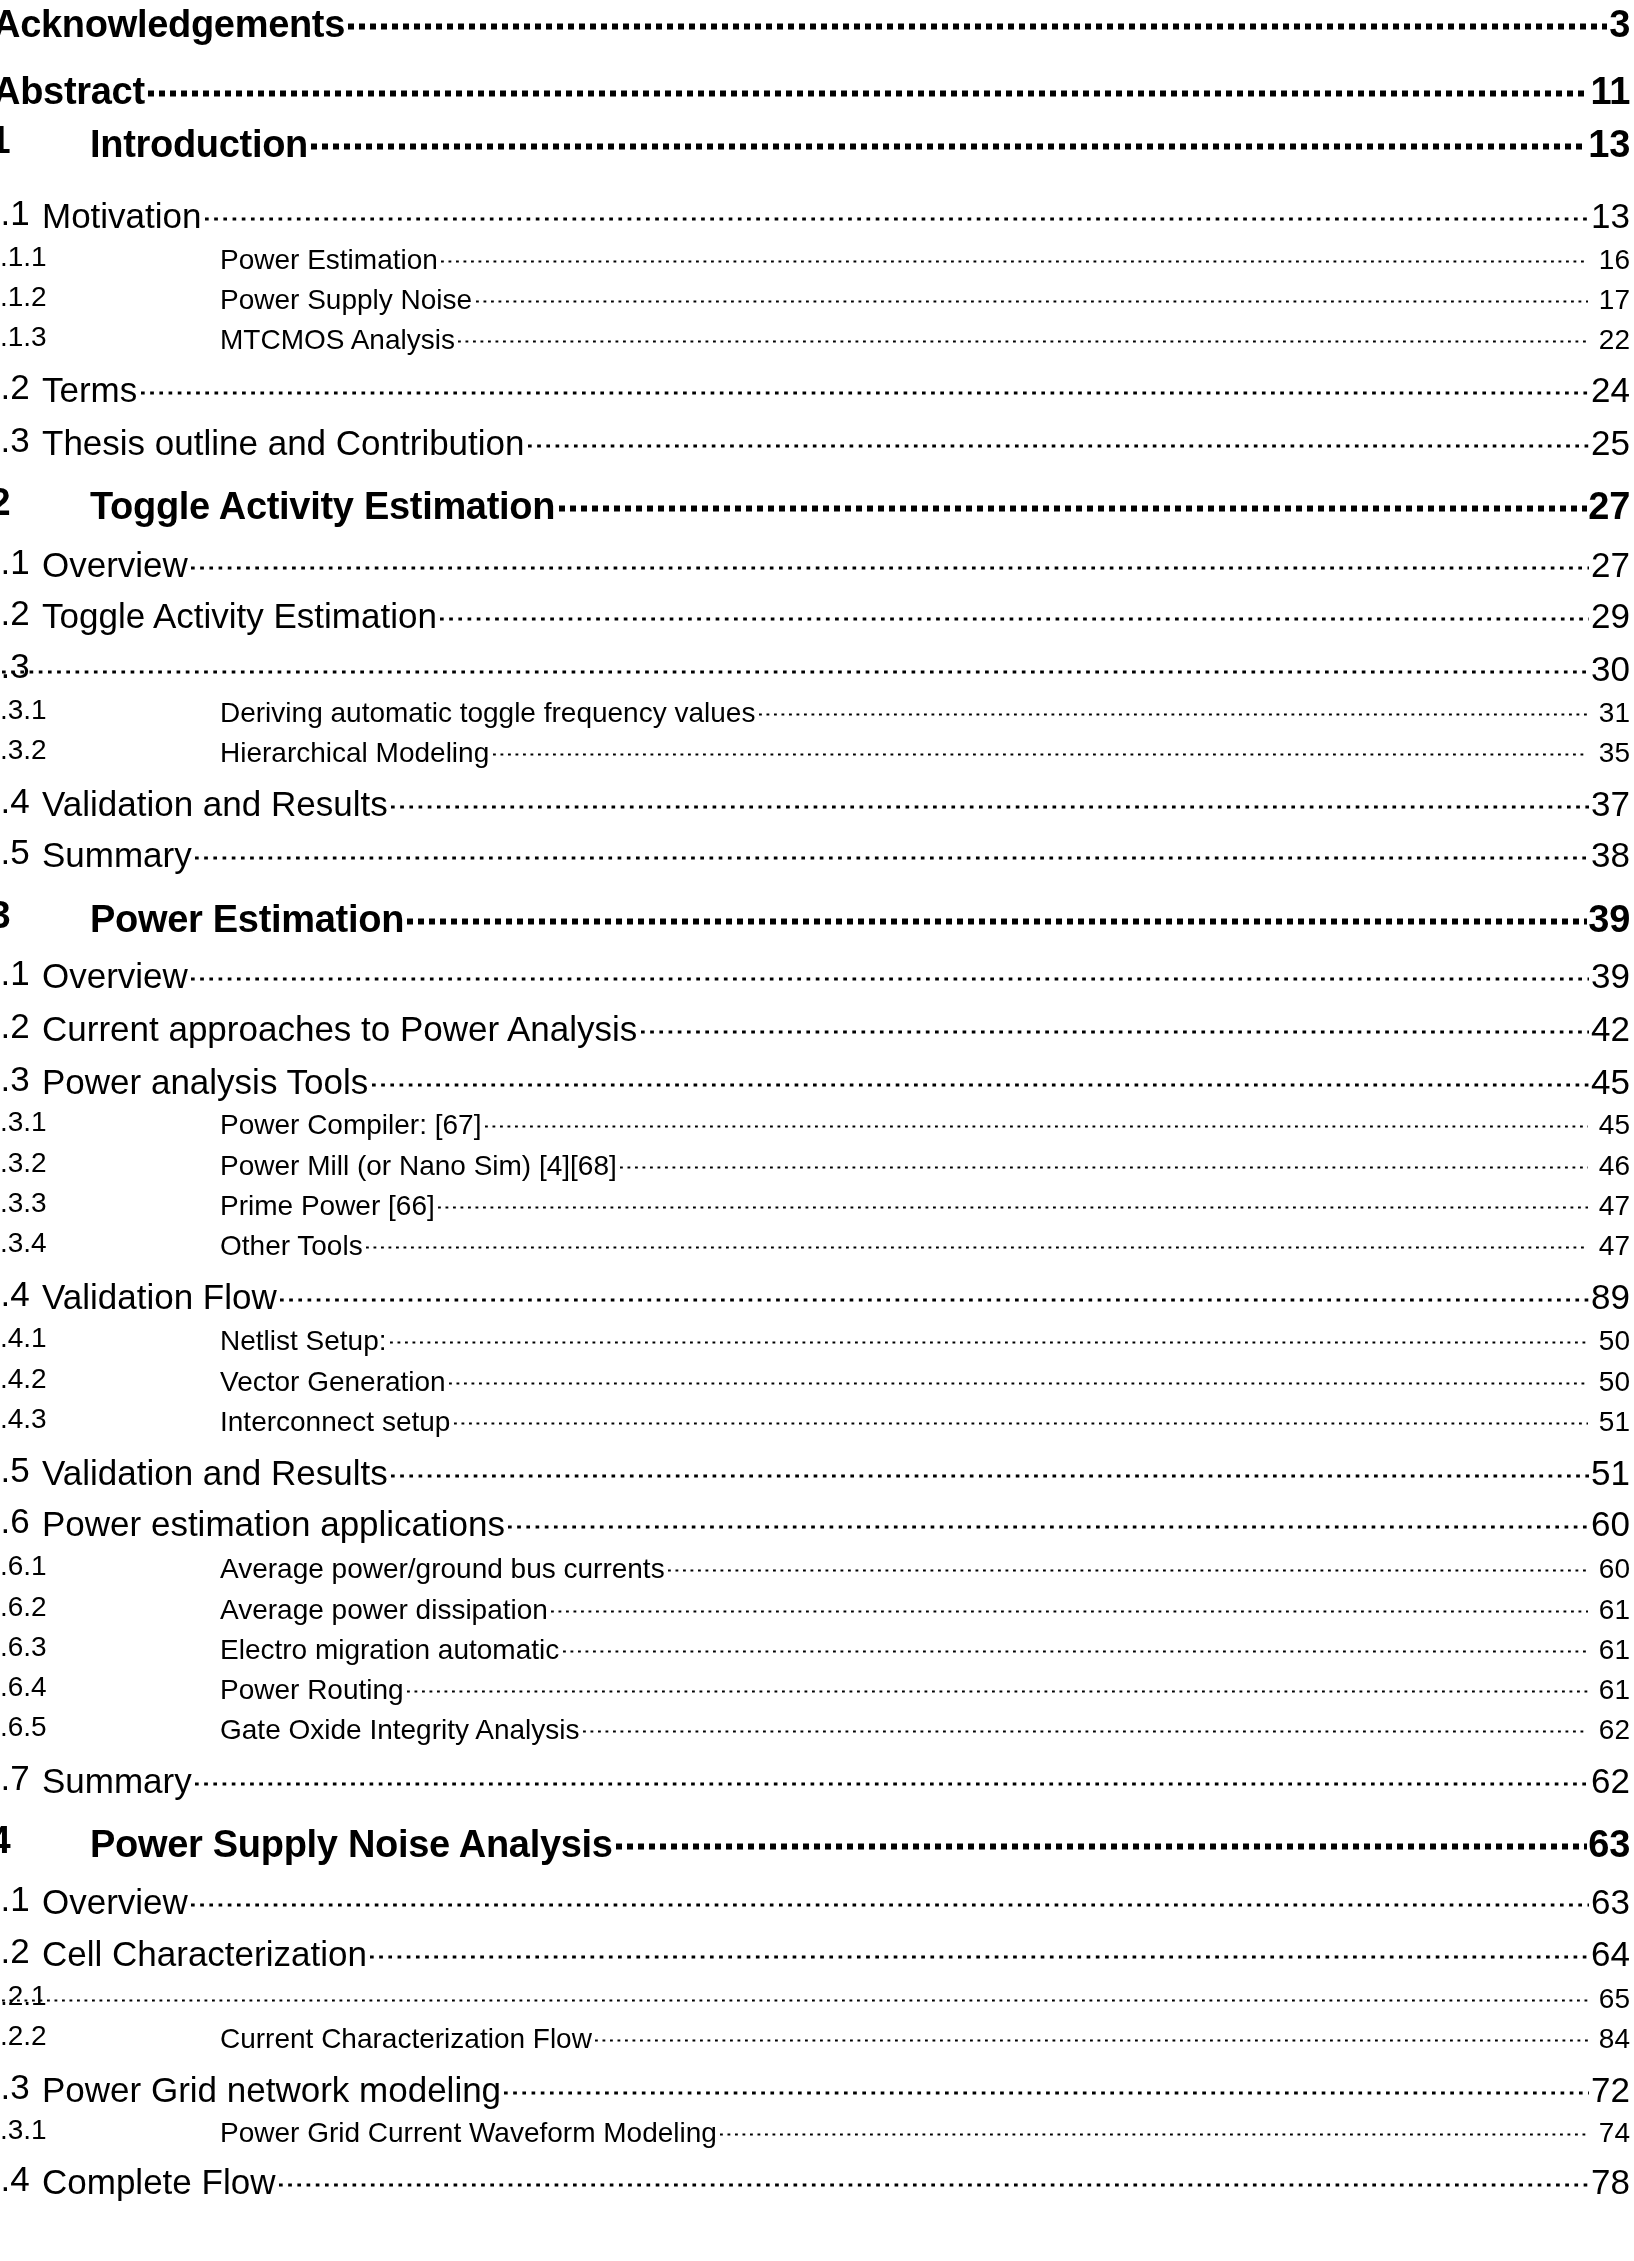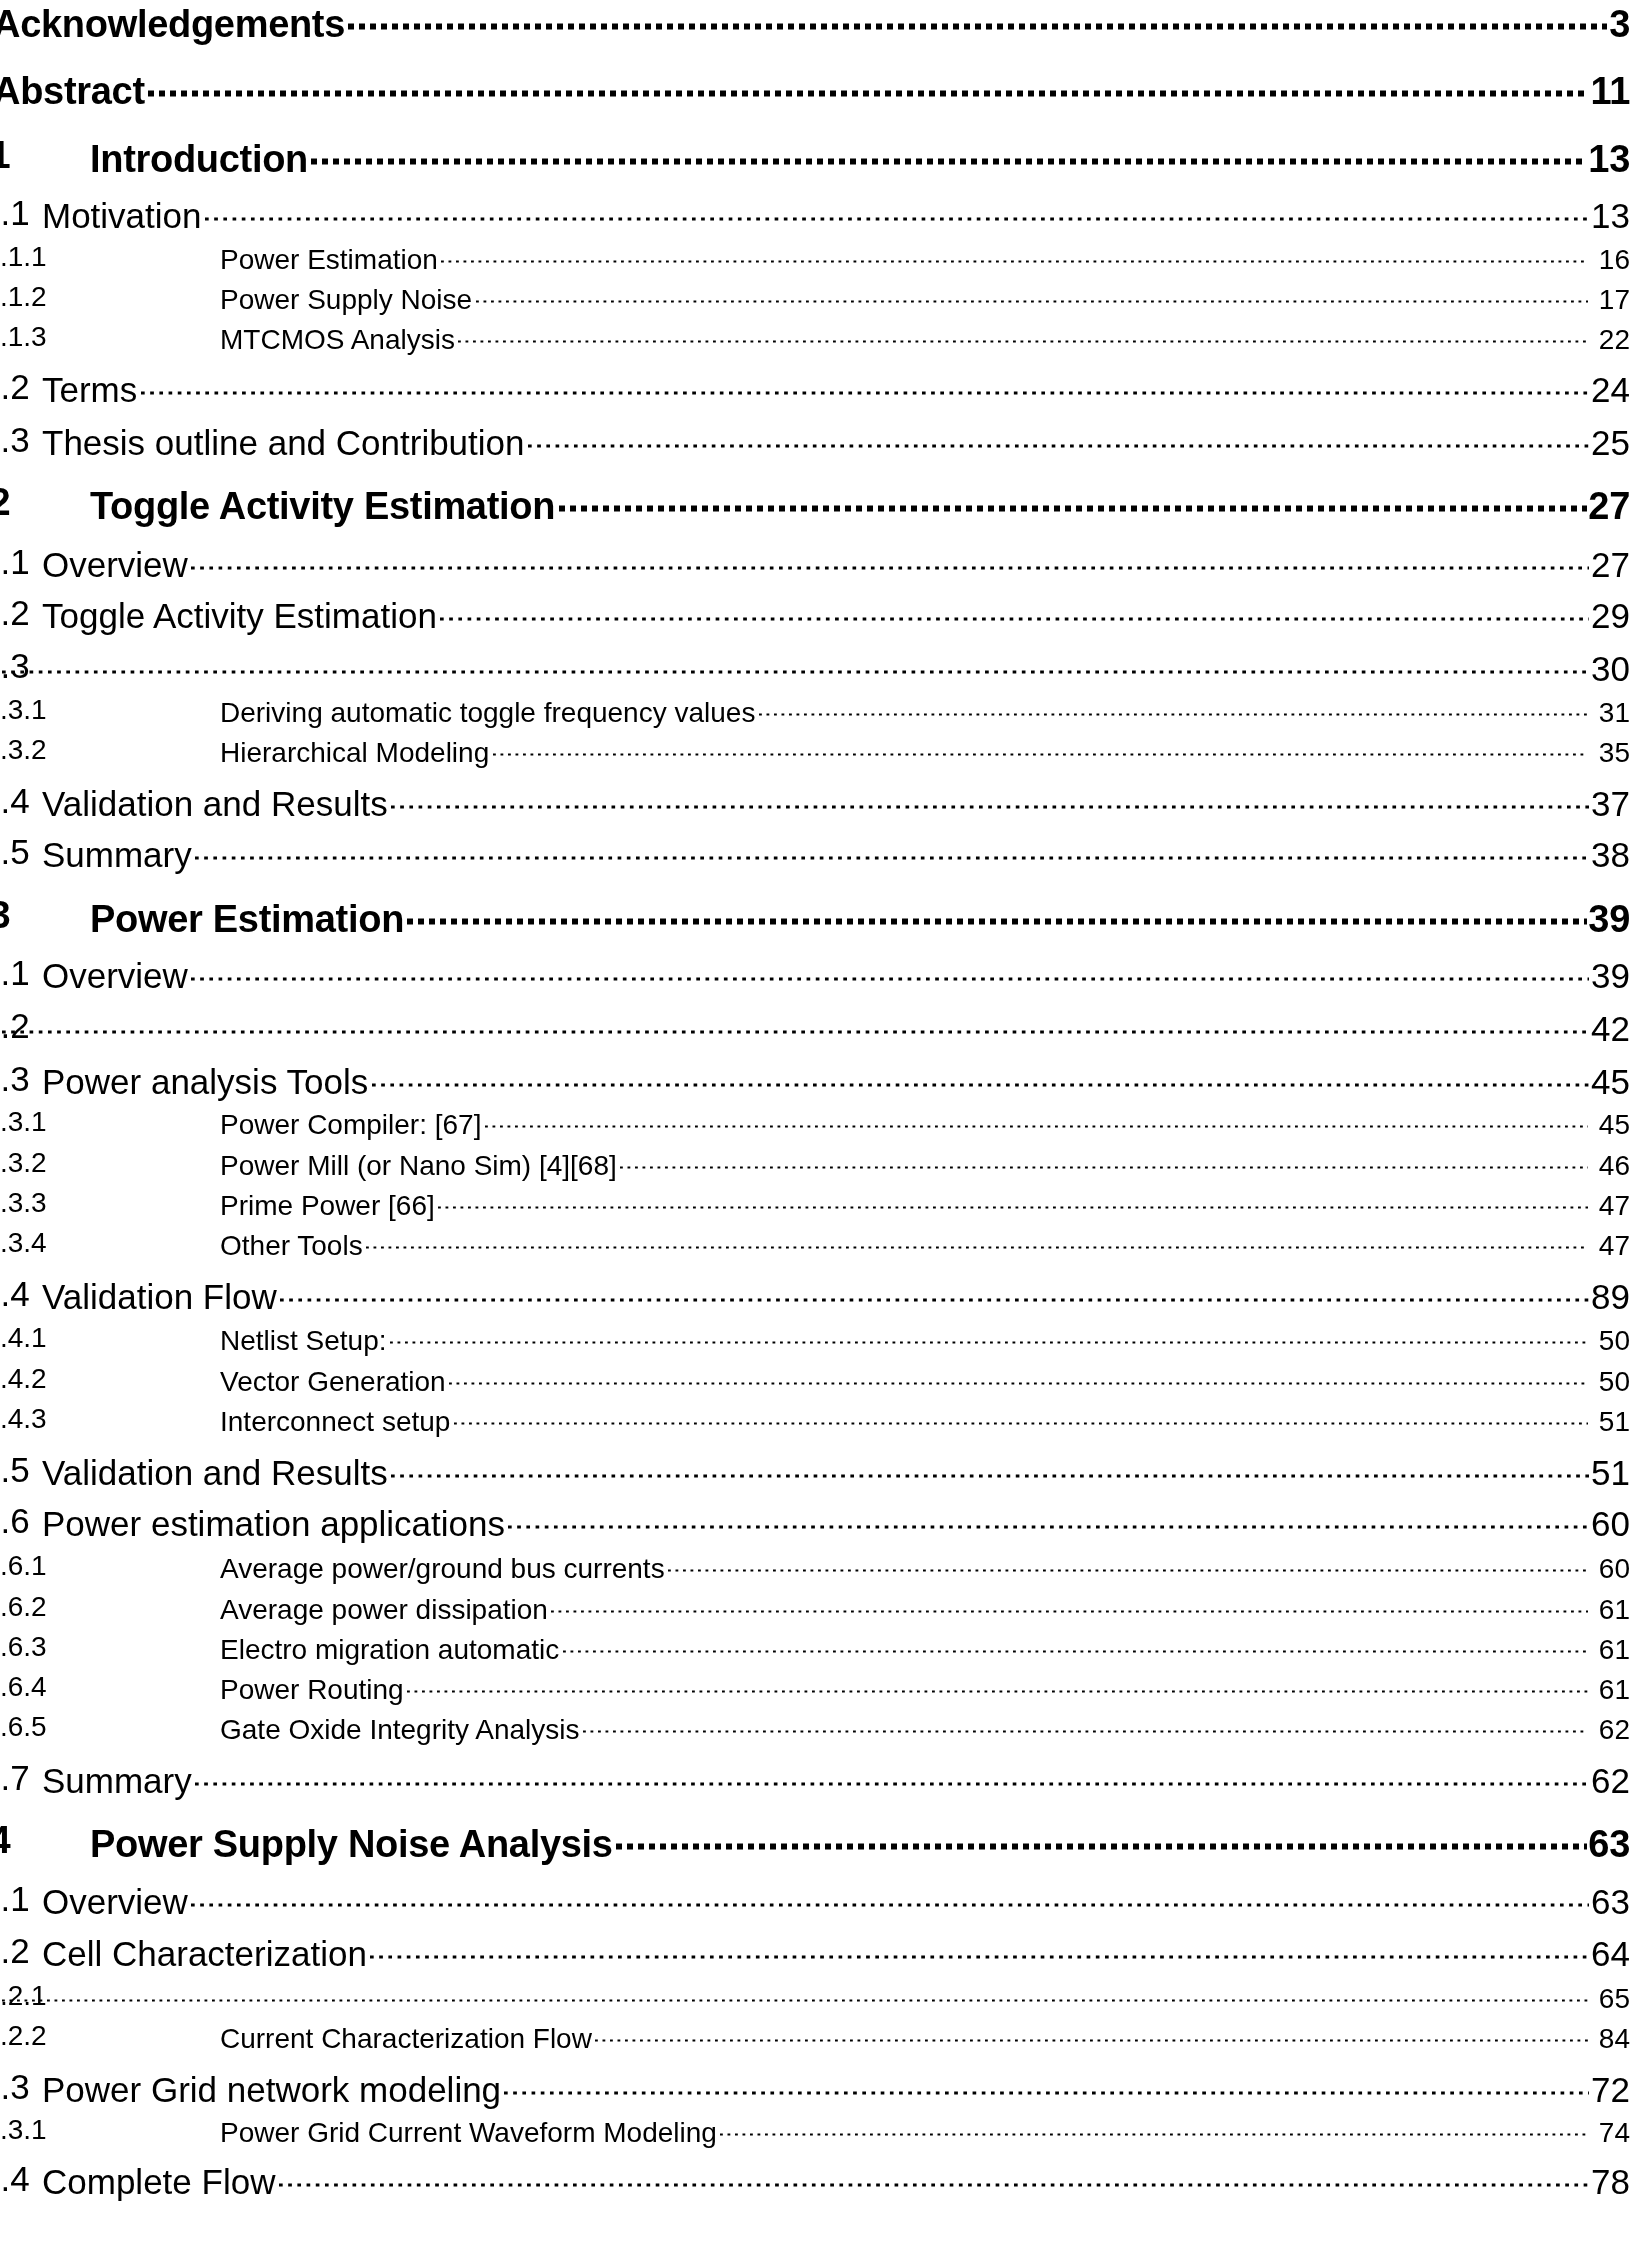--- a/index.html
+++ b/index.html
@@ -108,21 +108,21 @@
     <span class="title">Acknowledgements</span>
     <span class="leader"></span>
     <span class="page">3</span>
   </div>
     <div class="entry lvl0 front" style="top: 89px;">
     <span class="num"></span>
     <span class="title">Abstract</span>
     <span class="leader"></span>
     <span class="page">11</span>
   </div>
-    <div class="entry lvl0" style="top: 157px;">
+    <div class="entry lvl0" style="top: 142px;">
     <span class="num">1</span>
     <span class="title">Introduction</span>
     <span class="leader"></span>
     <span class="page">13</span>
   </div>
     <div class="entry lvl1" style="top: 214px;">
     <span class="num">1.1</span>
     <span class="title">Motivation</span>
     <span class="leader"></span>
     <span class="page">13</span>
@@ -211,20 +211,21 @@
     <span class="page">39</span>
   </div>
     <div class="entry lvl1" style="top: 974px;">
     <span class="num">3.1</span>
     <span class="title">Overview</span>
     <span class="leader"></span>
     <span class="page">39</span>
   </div>
     <div class="entry lvl1" style="top: 1027px;">
     <span class="num">3.2</span>
+    <span class="title">Current approaches to Power Analysis</span>
     <span class="leader"></span>
     <span class="page">42</span>
   </div>
     <div class="entry lvl1" style="top: 1080px;">
     <span class="num">3.3</span>
     <span class="title">Power analysis Tools</span>
     <span class="leader"></span>
     <span class="page">45</span>
   </div>
     <div class="entry lvl2" style="top: 1123px;">

